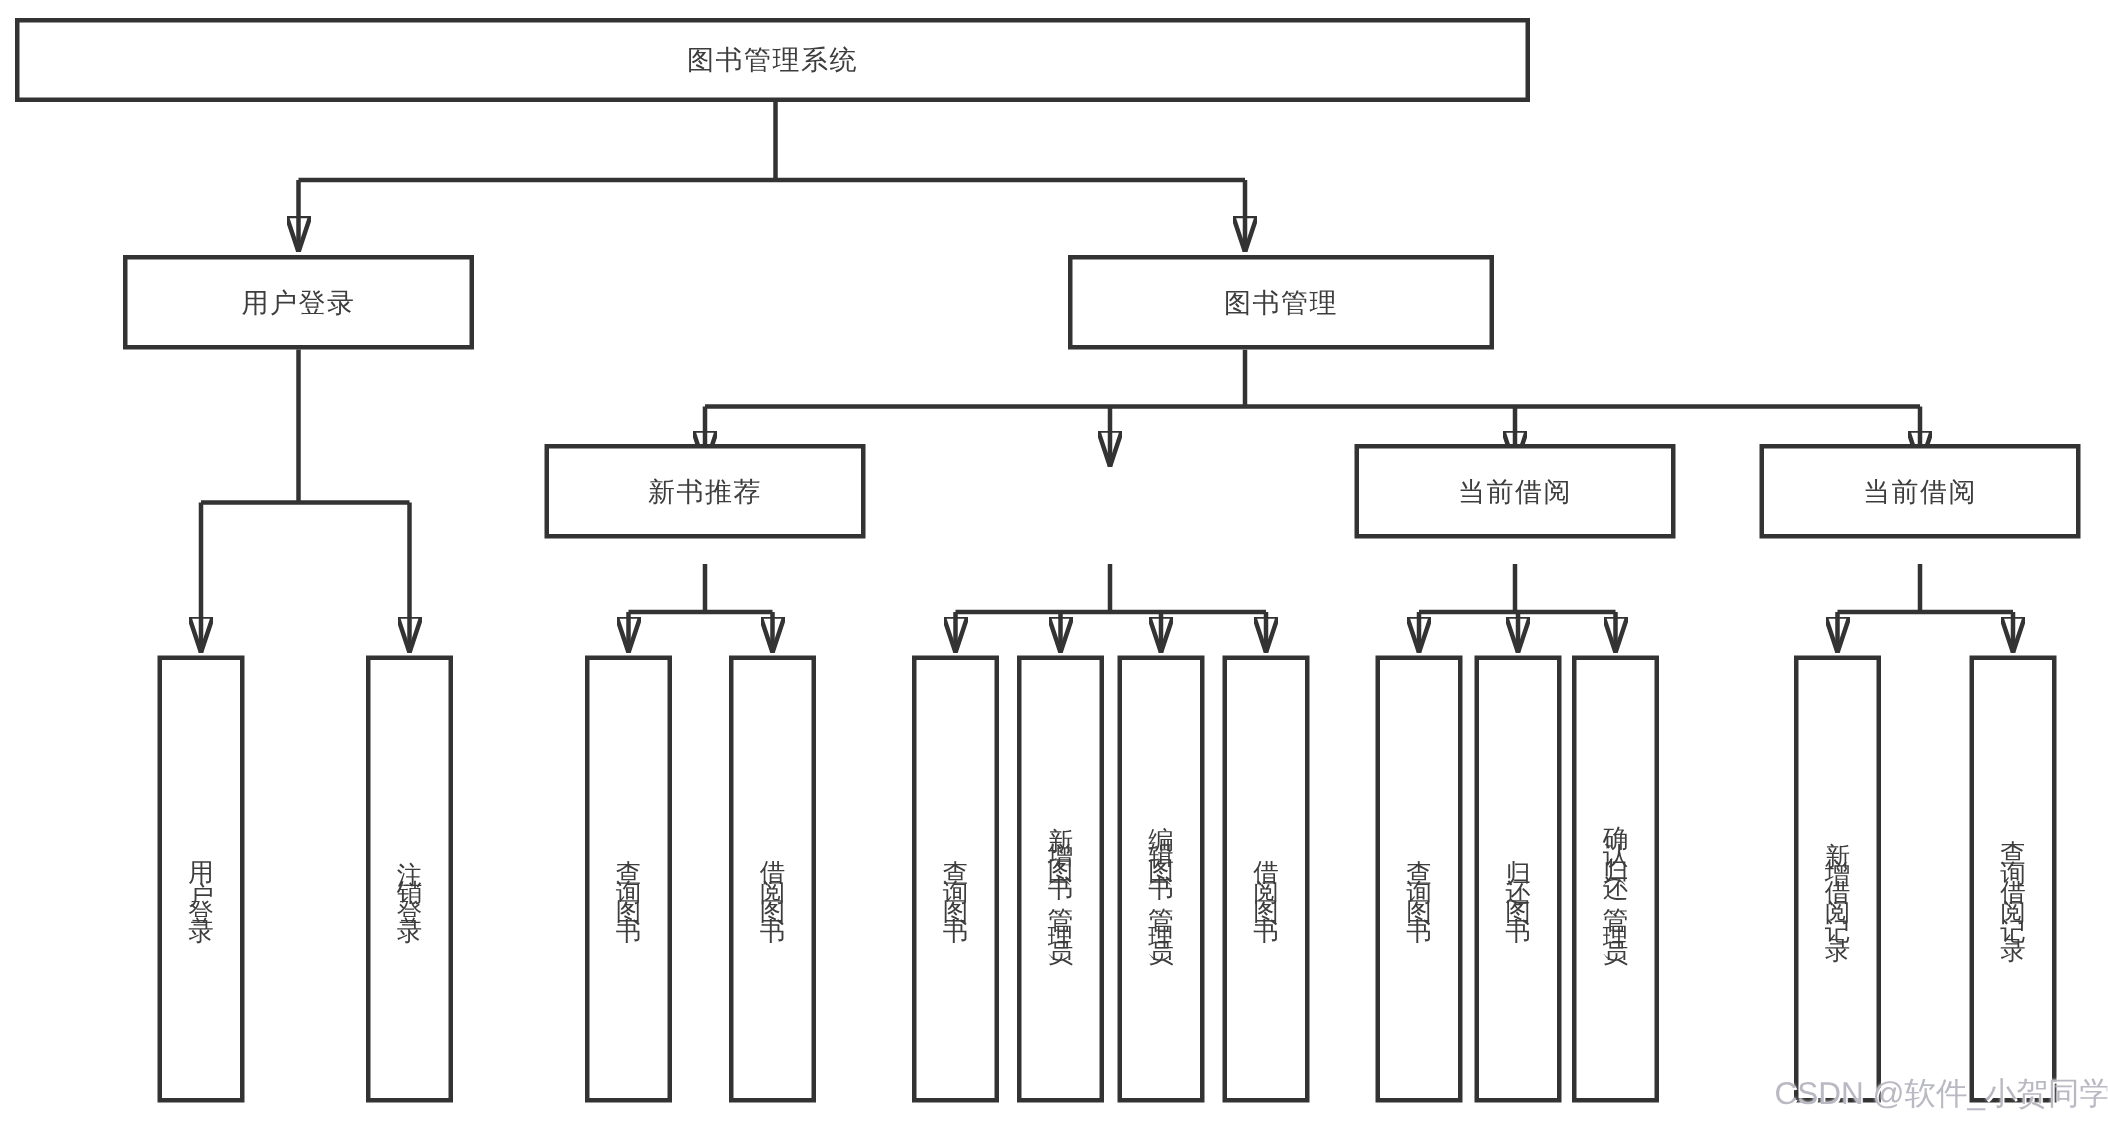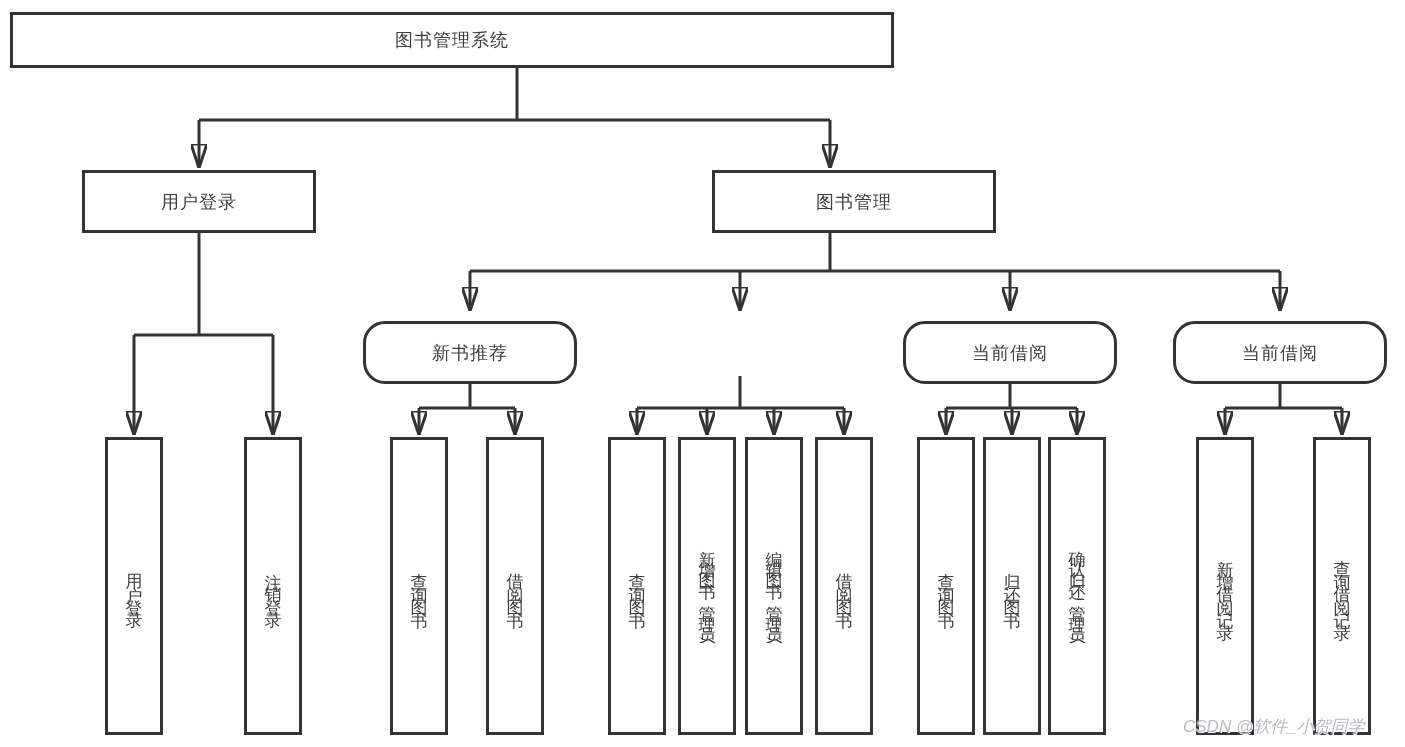--- a/index.html
+++ b/index.html
@@ -21,48 +21,47 @@
     position: absolute;
     box-sizing: border-box;
     border: 3px solid #333333;
     background: #ffffff;
     display: flex;
     align-items: center;
     justify-content: center;
     color: #3d3d3d;
   }
   .hbox { font-size: 18px; letter-spacing: 1px; }
-  .root-box   { left: 10px;  top: 12px;  width: 884px; height: 56px; }
+  .root-box   { left: 10px;  top: 12px;  width: 1010px; height: 56px; }
   .l2-box     { top: 170px; height: 63px; }
-  .l3-box     { top: 321px; width: 214px; height: 63px; border-radius: 22px; }
+  .l3-box     { top: 296px; width: 214px; height: 63px; }
   .leaf {
     top: 437px;
     width: 58px;
     height: 298px;
   }
   .leaf span {
     writing-mode: vertical-rl;
     font-size: 17px;
     letter-spacing: 13px;
     line-height: 1;
     color: #3d3d3d;
     white-space: nowrap;
   }
   .leaf.dense span { letter-spacing: 11px; }
   .watermark {
     position: absolute;
     left: 1183px;
     top: 715px;
     width: 222px;
-    font-size: 17px;
+    font-size: 21px;
     color: #b9b9c3;
     text-shadow: 0 0 2px #ffffff, 1px 1px 0 #ffffff;
     white-space: nowrap;
     font-family: "Liberation Sans", sans-serif;
-    font-style: italic;
   }
 </style>
 </head>
 <body>
 
 <div class="stage">
 
   <svg class="wires" viewBox="0 0 1405 747">
     <defs>
       <marker id="arrow" viewBox="0 0 24 16" refX="24" refY="8" markerWidth="24" markerHeight="16" markerUnits="userSpaceOnUse" orient="auto">

